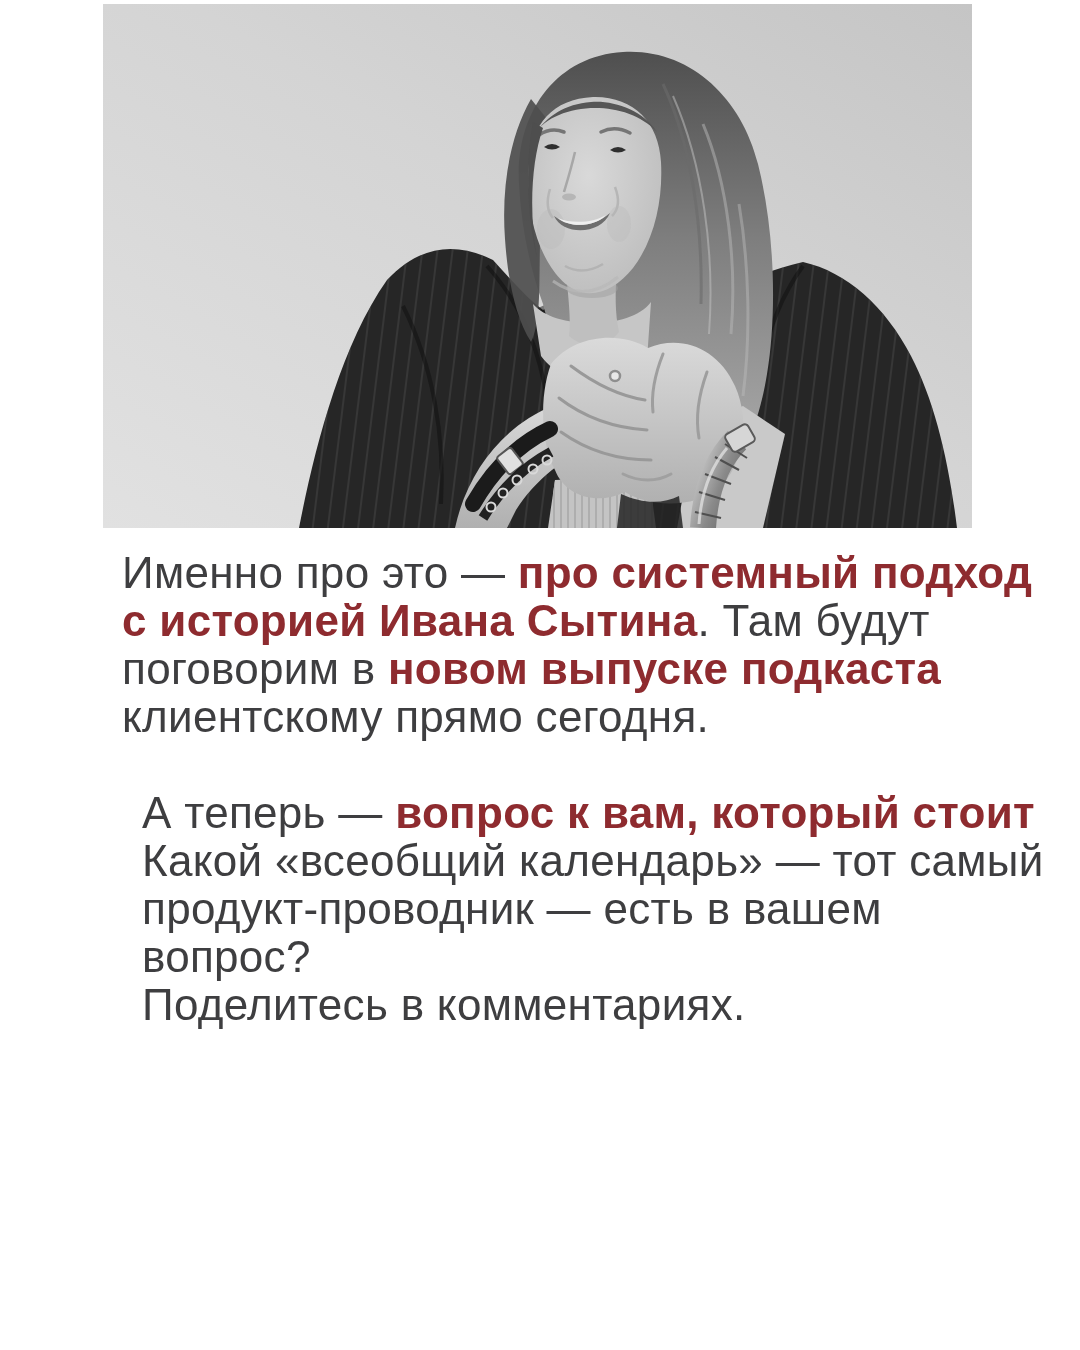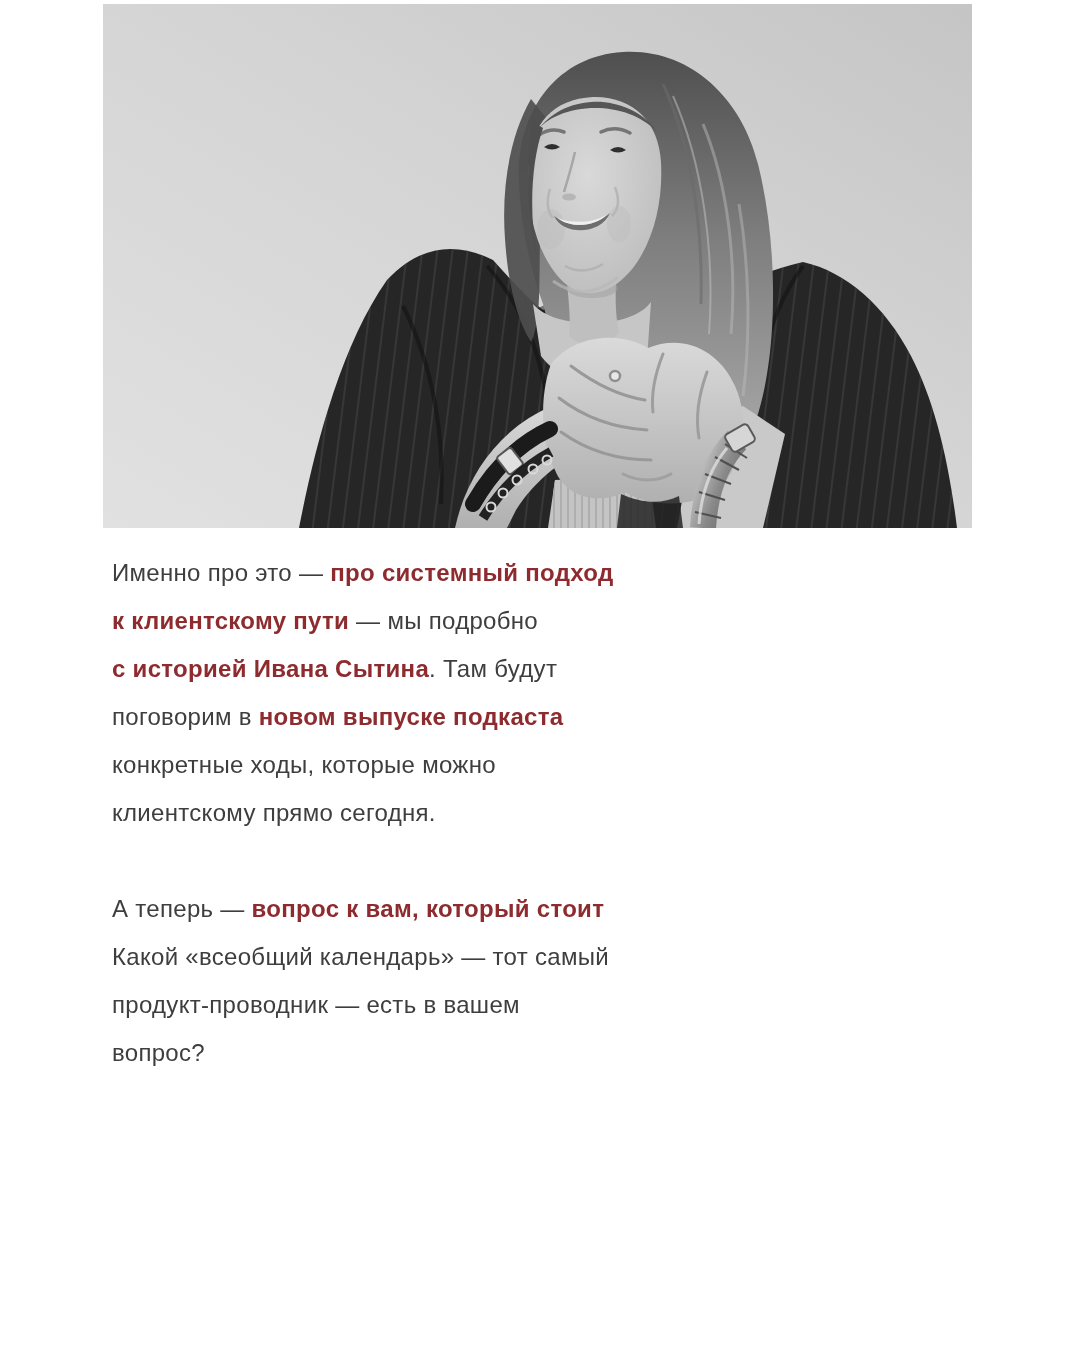--- a/index.html
+++ b/index.html
@@ -11,26 +11,26 @@
     --text:#3e3e40;
     --accent:#8e2b2f;
   }
   .canvas{position:absolute;inset:0;}
   .photo{
     position:absolute;left:103px;top:4px;width:869px;height:524px;margin:0;
     overflow:hidden;
   }
   .photo svg{display:block;width:100%;height:100%;}
   .post-text{
-    position:absolute;left:112px;top:549px;width:860px;
-    font-size:24px;line-height:48px;letter-spacing:.3px;
+    position:absolute;left:122px;top:549px;width:860px;
+    font-size:44px;line-height:48px;letter-spacing:.3px;
     color:var(--text);
   }
   .para{margin:0 0 48px 0;padding:0;}
-  .para:last-child{margin-bottom:0;}
+  .para:last-child{margin-bottom:0;margin-left:20px;}
   .line{display:block;white-space:nowrap;}
   .plain{font-weight:400;}
   .accent{color:var(--accent);font-weight:700;}
 </style>
 </head>
 <body style="--text: #3e3e40; --accent: #8e2b2f; background: rgb(255, 255, 255);">
 
 <div class="canvas">
 
   <figure class="photo" role="img" aria-label="Black-and-white portrait of a smiling woman with long hair, wearing a dark pinstriped blazer, hands clasped under her chin, watches on both wrists">
@@ -159,27 +159,26 @@
       <path d="M612,453 L636,466" stroke="#4f4f4f" stroke-width="2"></path>
       <path d="M622,440 L644,454" stroke="#4f4f4f" stroke-width="2"></path>
       <rect x="624" y="424" width="26" height="20" rx="4" fill="#d6d6d6" stroke="#5a5a5a" stroke-width="2" transform="rotate(-30 637 434)"></rect>
       <path d="M596,520 C598,492 607,464 624,444" fill="none" stroke="#dedede" stroke-width="3" opacity="0.8"></path>
     </svg>
   </figure>
 
   <div class="post-text">
       <p class="para">
         <span class="line"><span class="plain">Именно про это — </span><span class="accent">про системный подход</span></span>
-        <span class="line"><span class="accent">к клиентскому пути</span><span class="plain"> — мы подробно</span></span>
         <span class="line"><span class="accent">с историей Ивана Сытина</span><span class="plain">. Там будут</span></span>
         <span class="line"><span class="plain">поговорим в </span><span class="accent">новом выпуске подкаста</span></span>
-        <span class="line"><span class="plain">конкретные ходы, которые можно</span></span>
         <span class="line"><span class="plain">клиентскому прямо сегодня.</span></span>
       </p>
       <p class="para">
         <span class="line"><span class="plain">А теперь — </span><span class="accent">вопрос к вам, который стоит</span></span>
         <span class="line"><span class="plain">Какой «всеобщий календарь» — тот самый</span></span>
         <span class="line"><span class="plain">продукт-проводник — есть в вашем</span></span>
         <span class="line"><span class="plain">вопрос?</span></span>
+        <span class="line"><span class="plain">Поделитесь в комментариях.</span></span>
       </p>
     </div>
 
 </div>
 
 </body></html>

